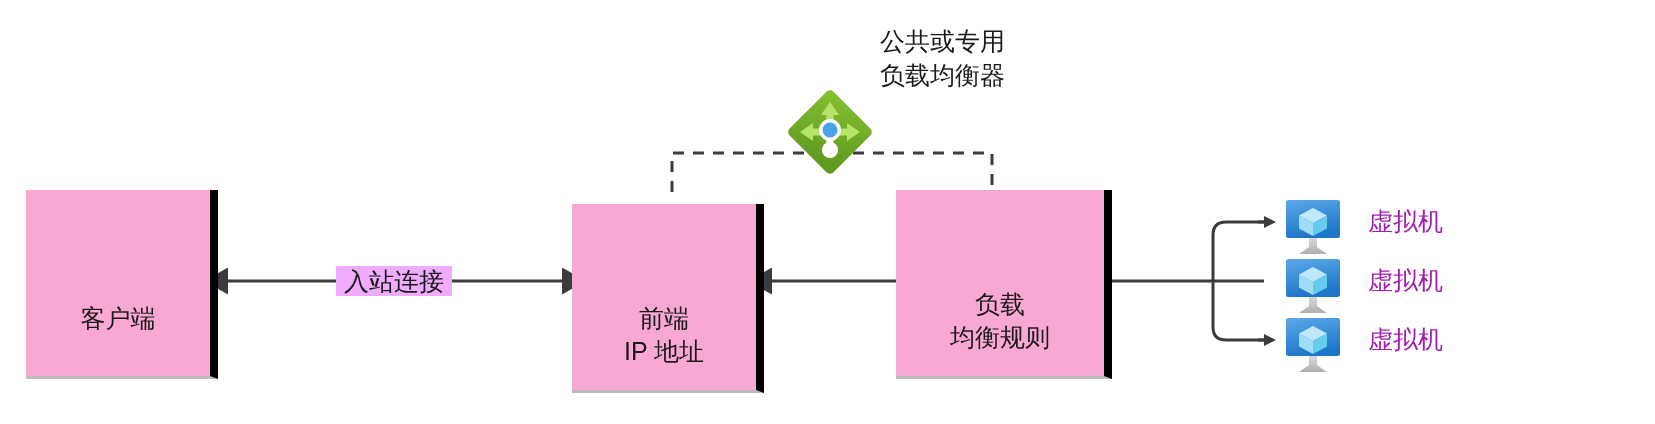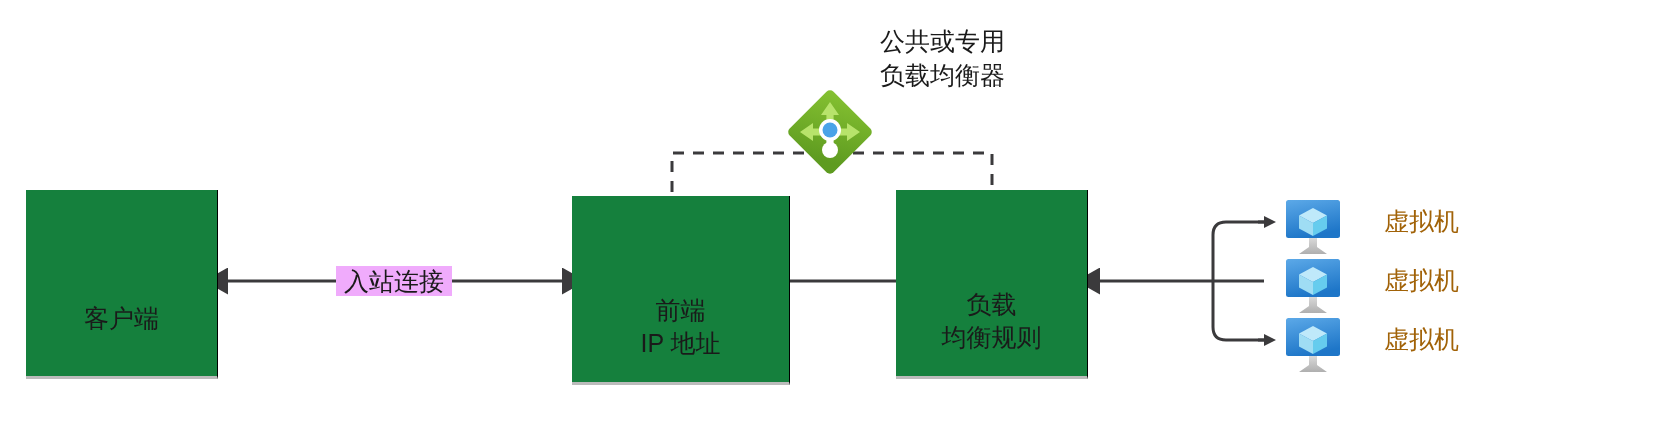--- a/index.html
+++ b/index.html
@@ -17,22 +17,22 @@
   }
   #svg-layer {
     position: absolute;
     left: 0;
     top: 0;
     width: 1655px;
     height: 424px;
   }
   .node-box {
     position: absolute;
-    background: #15803d;
-    border-right: 1px solid #000000;
+    background: #f9a8d4;
+    border-right: 8px solid #000000;
     border-bottom: 3px solid #BBBBBB;
     box-sizing: border-box;
     display: flex;
     flex-direction: column;
     align-items: center;
   }
   .node-label {
     position: absolute;
     left: 0;
     right: 0;
@@ -59,22 +59,22 @@
     padding: 0 8px;
     white-space: nowrap;
   }
   .vm-row {
     position: absolute;
     display: flex;
     align-items: center;
   }
   .vm-label {
     font-size: 25px;
-    color: #a16207;
-    margin-left: 34px;
+    color: #a21caf;
+    margin-left: 18px;
     white-space: nowrap;
   }
 </style>
 </head>
 <body>
 
 <div id="diagram">
 
   <svg id="svg-layer" viewBox="0 0 1655 424" xmlns="http://www.w3.org/2000/svg">
     <defs>
@@ -199,26 +199,26 @@
     </g>
   </svg>
 
   <div class="title-text" style="left:655px; top:24px; width:350px;">公共或专用
 负载均衡器</div>
 
   <div class="node-box" style="left:26px; top:190px; width:192px; height:189px;">
     <div class="node-label" style="top:112px;">客户端</div>
   </div>
 
-  <div class="node-box" style="left:572px; top:196px; width:218px; height:189px;">
+  <div class="node-box" style="left:572px; top:204px; width:192px; height:189px;">
     <div class="node-label" style="top:98px;">前端
 IP 地址</div>
   </div>
 
-  <div class="node-box" style="left:896px; top:190px; width:192px; height:189px;">
+  <div class="node-box" style="left:896px; top:190px; width:216px; height:189px;">
     <div class="node-label" style="top:98px;">负载
 均衡规则</div>
   </div>
 
   <div class="edge-label" style="left:336px; top:266px;">入站连接</div>
 
   <div class="vm-row" style="left:1350px; top:205px;">
     <span class="vm-label">虚拟机</span>
   </div>
   <div class="vm-row" style="left:1350px; top:264px;">

